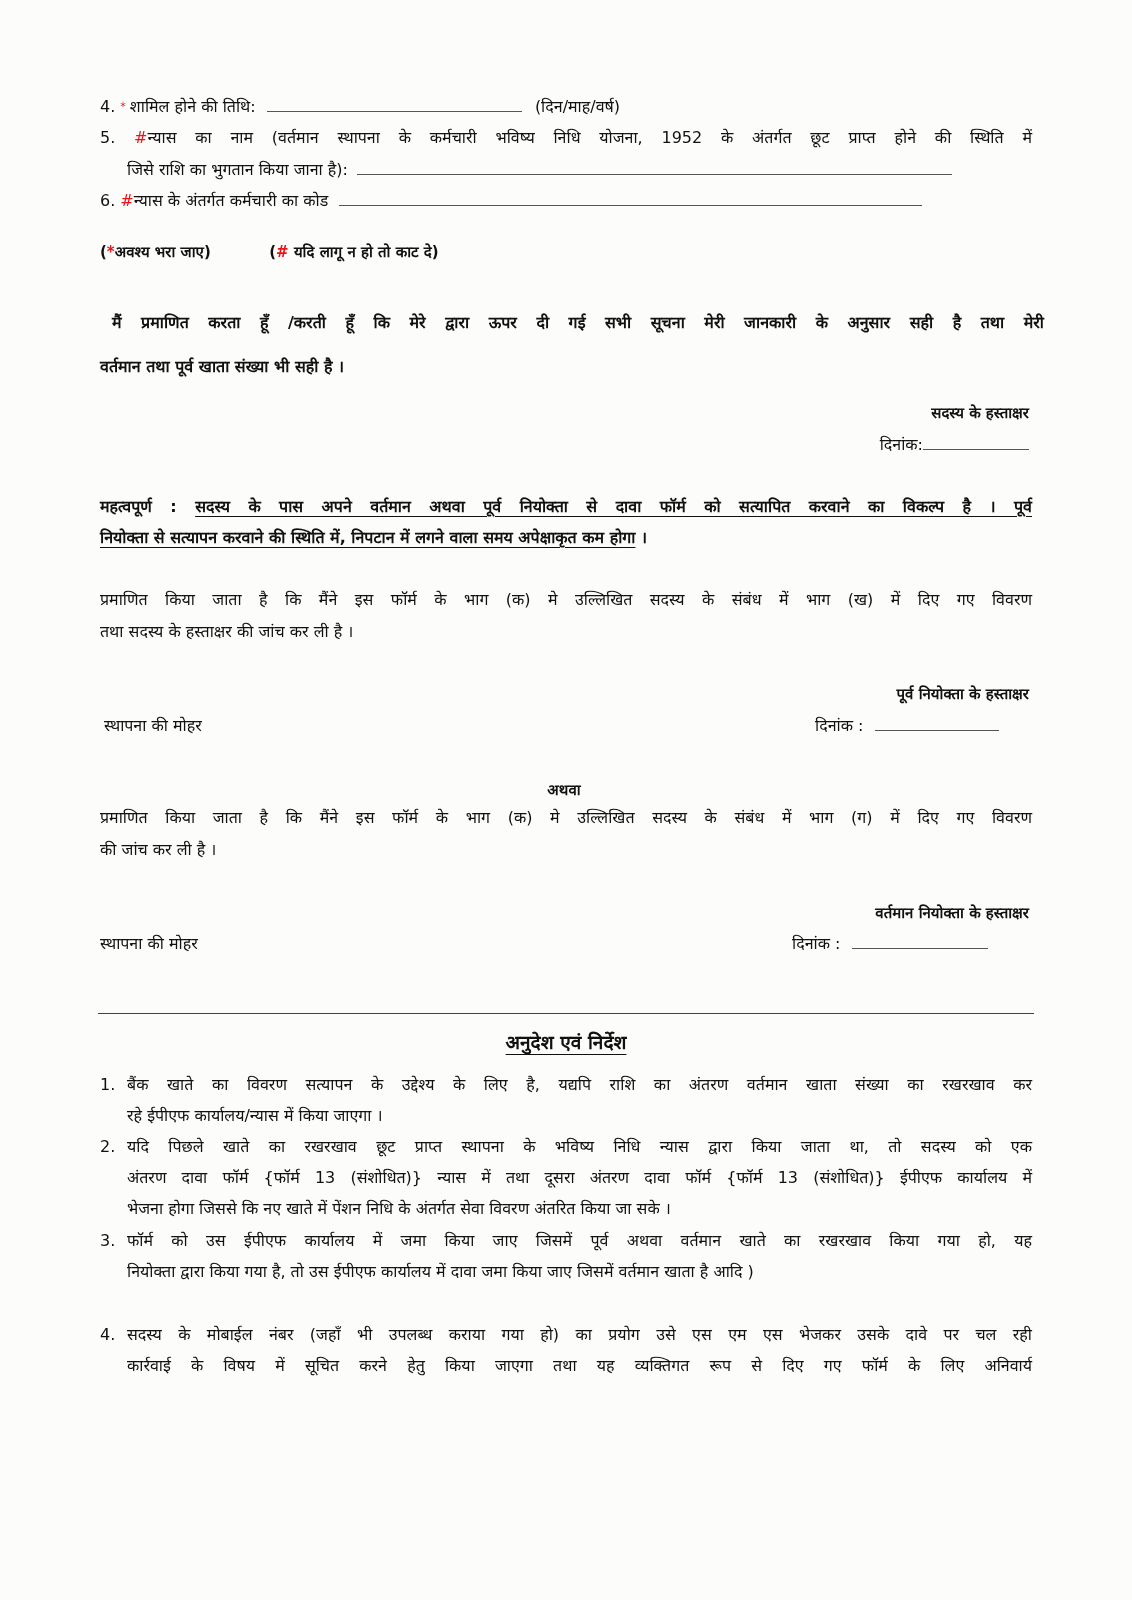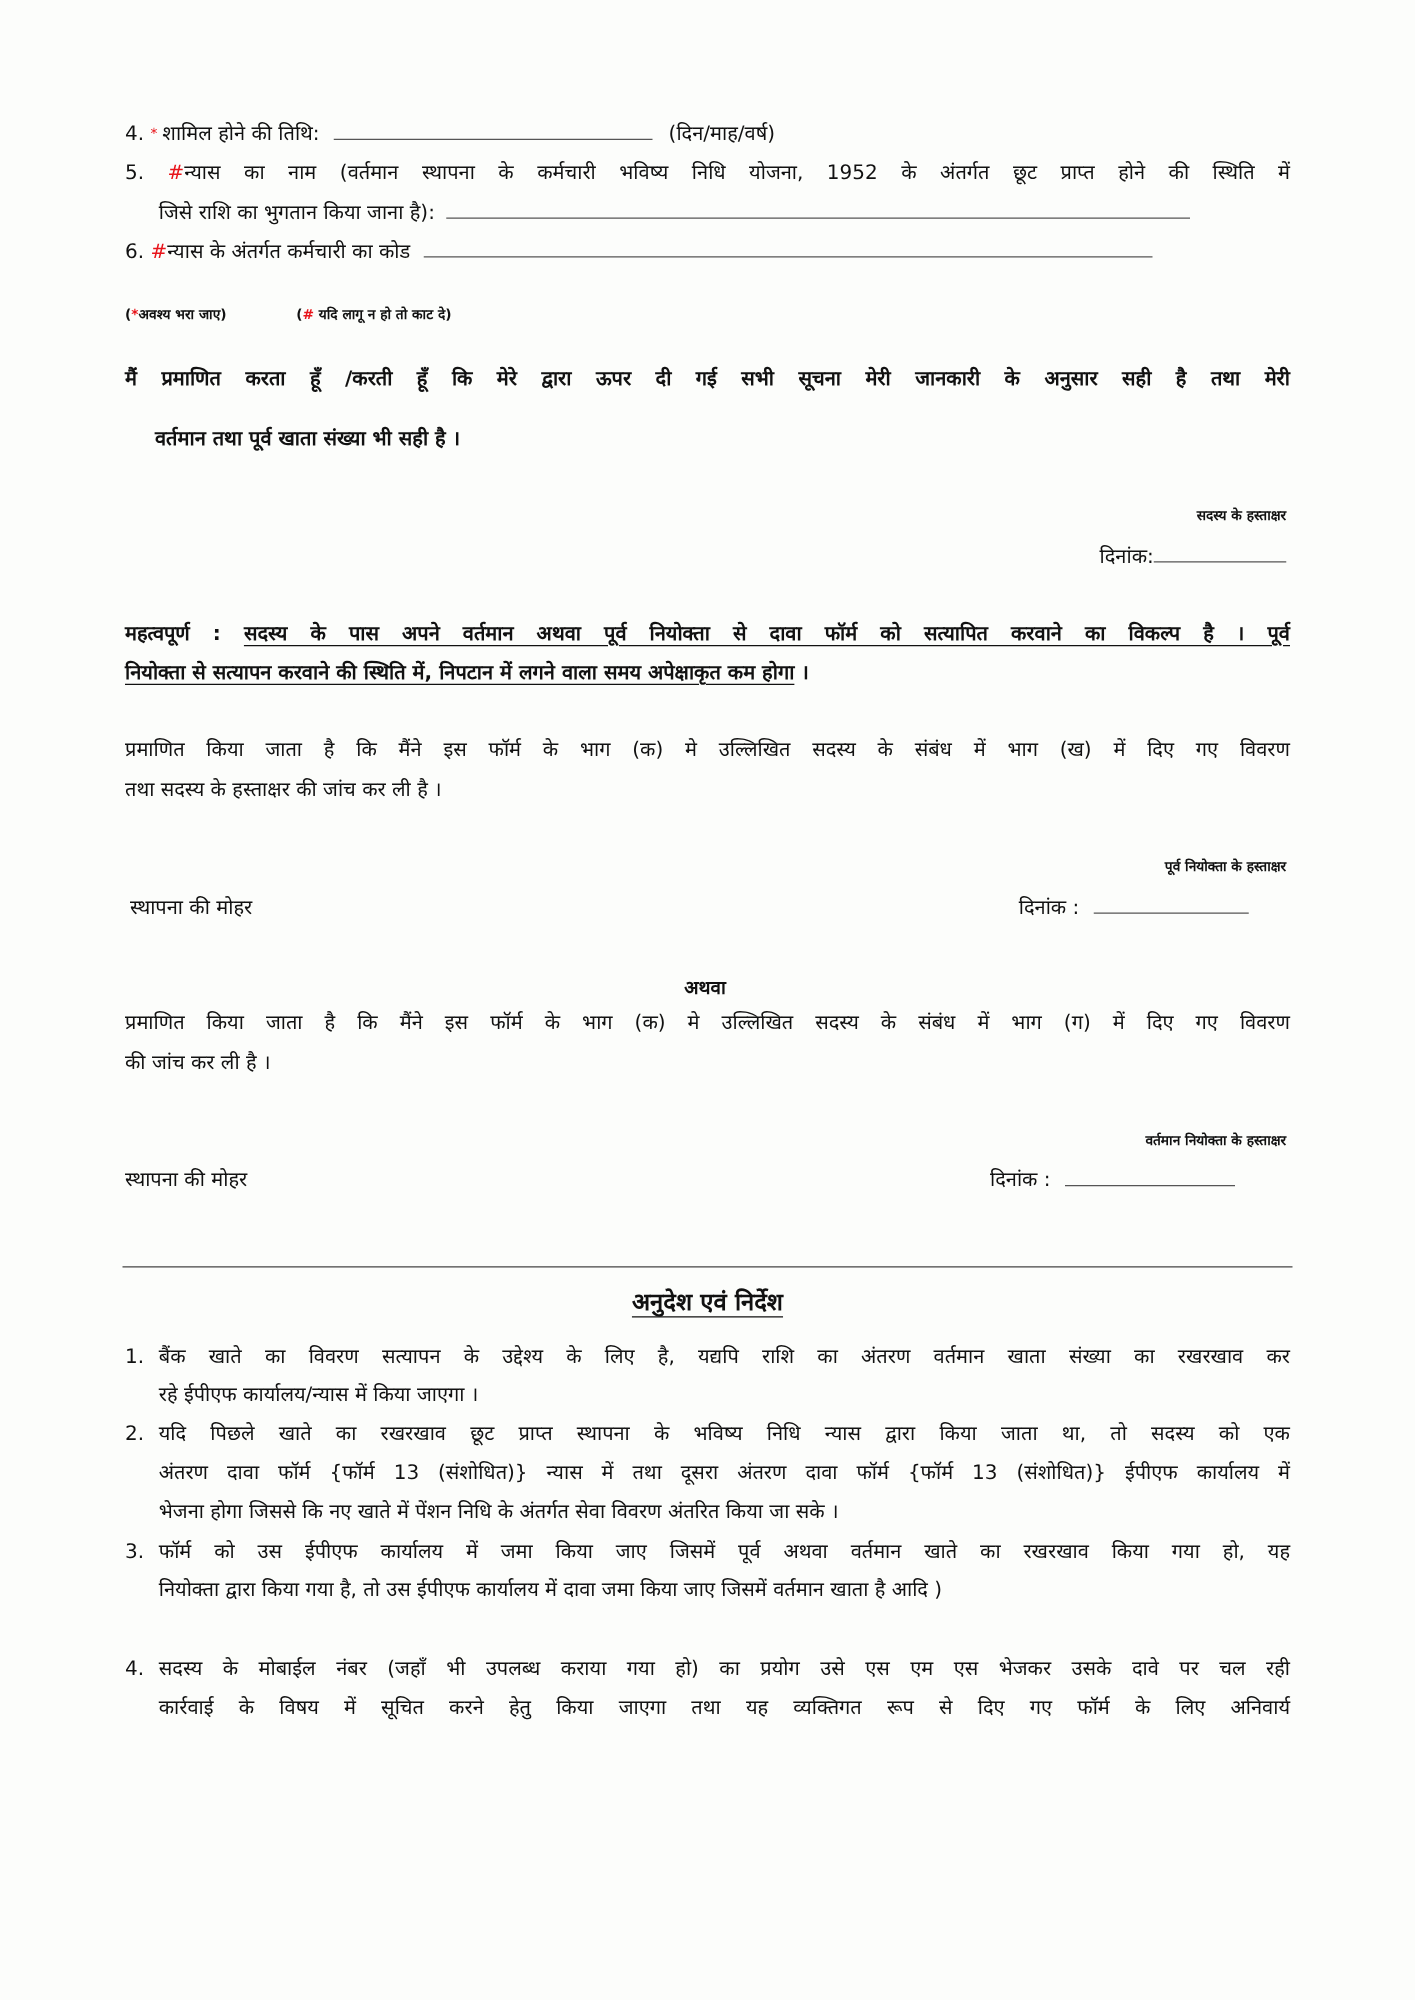--- a/index.html
+++ b/index.html
@@ -74,21 +74,21 @@
     .item-text {
       position: absolute;
       left: 127px;
       width: 905px;
     }
     .left-line {
       display: block;
       line-height: 22px;
       white-space: nowrap;
     }
-    .sm { font-size: 11px; }
+    .sm { font-size: 15px; }
   </style>
 </head>
 <body>
 
 <div class="line" style="top:96px;">
   <span>4.</span>
   <span class="star-small">*</span><span>शामिल होने की तिथि:</span>
   <span class="blank" style="width:255px;margin-left:6px;"></span>
   <span style="margin-left:8px;">(दिन/माह/वर्ष)</span>
 </div>
@@ -107,24 +107,24 @@
   <span>6.</span>&nbsp;<span class="red">#</span><span>न्यास के अंतर्गत कर्मचारी का कोड</span>
   <span class="blank" style="width:583px;margin-left:6px;"></span>
 </div>
 
 <div class="line bold sm" style="top:241px;">
   <span><span>(</span><span class="red">*</span><span>अवश्य भरा जाए)</span></span>
   <span style="display:inline-block;width:48px;"></span>
   <span><span>(</span><span class="red">#</span><span> यदि लागू न हो तो काट दे)</span></span>
 </div>
 
-<div class="justify-box bold" style="top:292px;">
+<div class="justify-box bold" style="top:312px;margin-left:12px;">
   <span class="jline">मैं प्रमाणित करता हूँ /करती हूँ कि मेरे द्वारा ऊपर दी गई सभी सूचना मेरी जानकारी के अनुसार सही है तथा मेरी</span>
 </div>
-<div class="line bold" style="top:340px;margin-left:24px;">वर्तमान तथा पूर्व खाता संख्या भी सही है ।</div>
+<div class="line bold" style="top:356px;">वर्तमान तथा पूर्व खाता संख्या भी सही है ।</div>
 
 <div class="right bold sm" style="top:402px;right:103px;">सदस्य के हस्ताक्षर</div>
 <div class="right" style="top:434px;right:103px;">
   <span>दिनांक:</span><span class="blank" style="width:106px;"></span>
 </div>
 
 <div class="justify-box bold" style="top:496px;">
   <span class="jline">
     <span>महत्वपूर्ण : </span><span class="u">सदस्य के पास अपने वर्तमान अथवा पूर्व नियोक्ता से दावा फॉर्म को सत्यापित करवाने का विकल्प है । पूर्व</span>
   </span>

